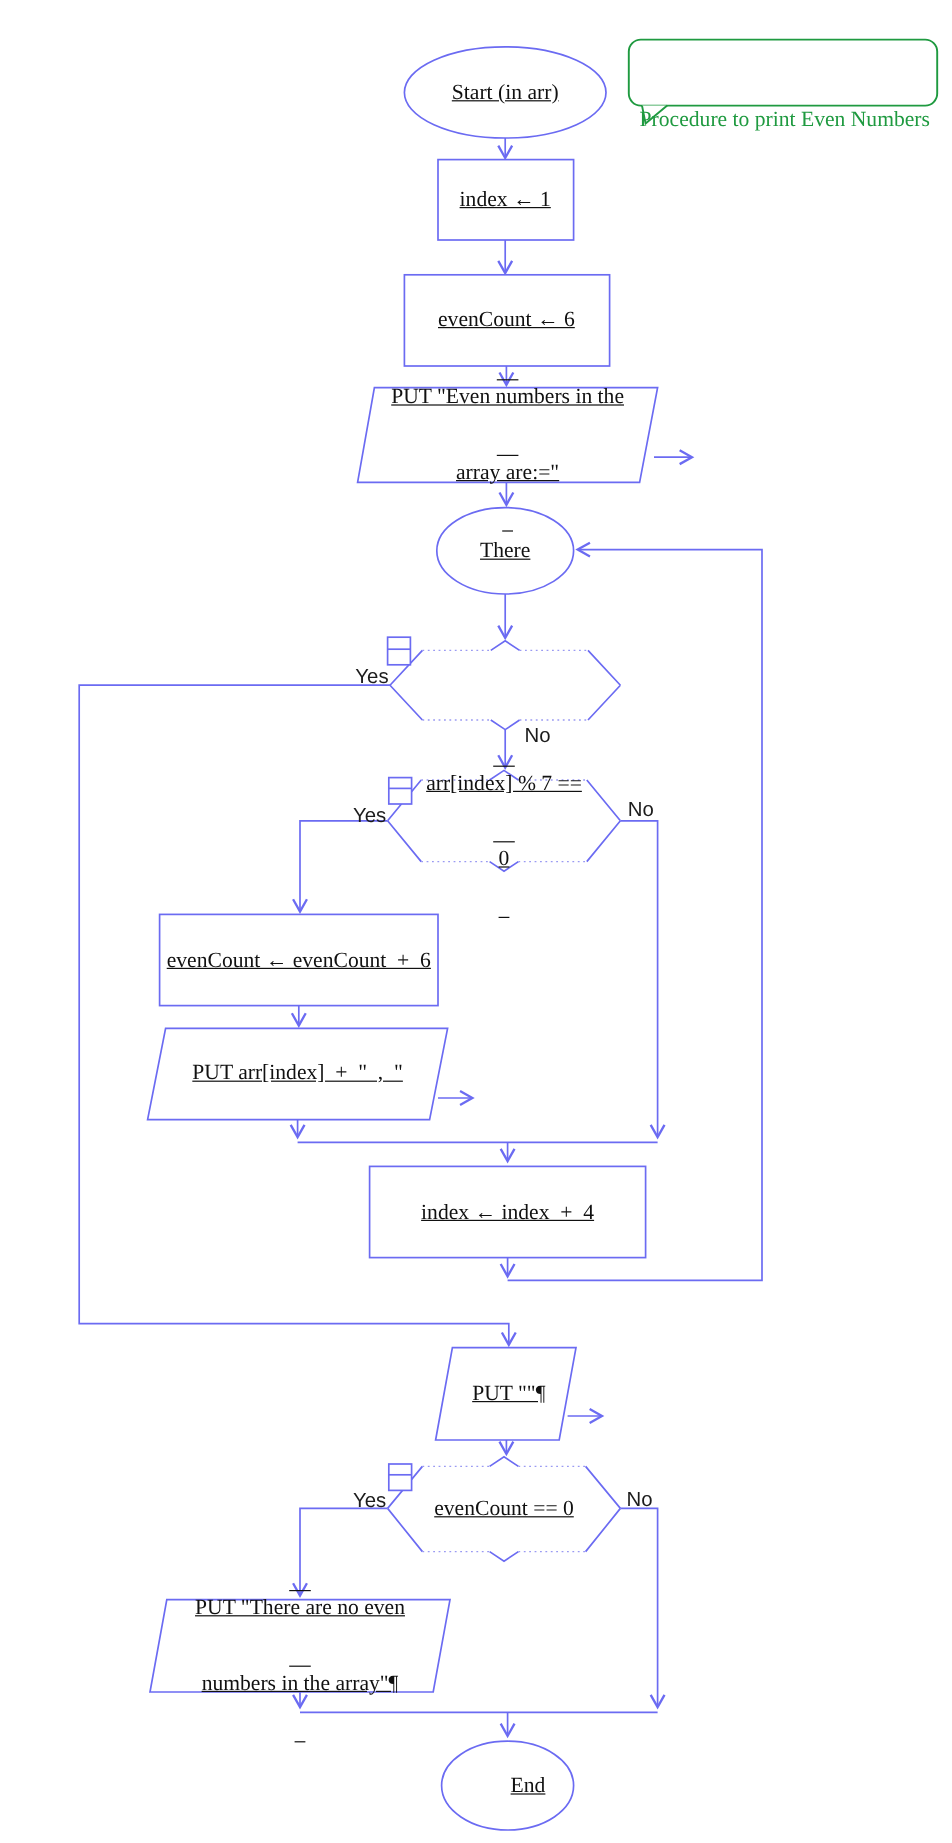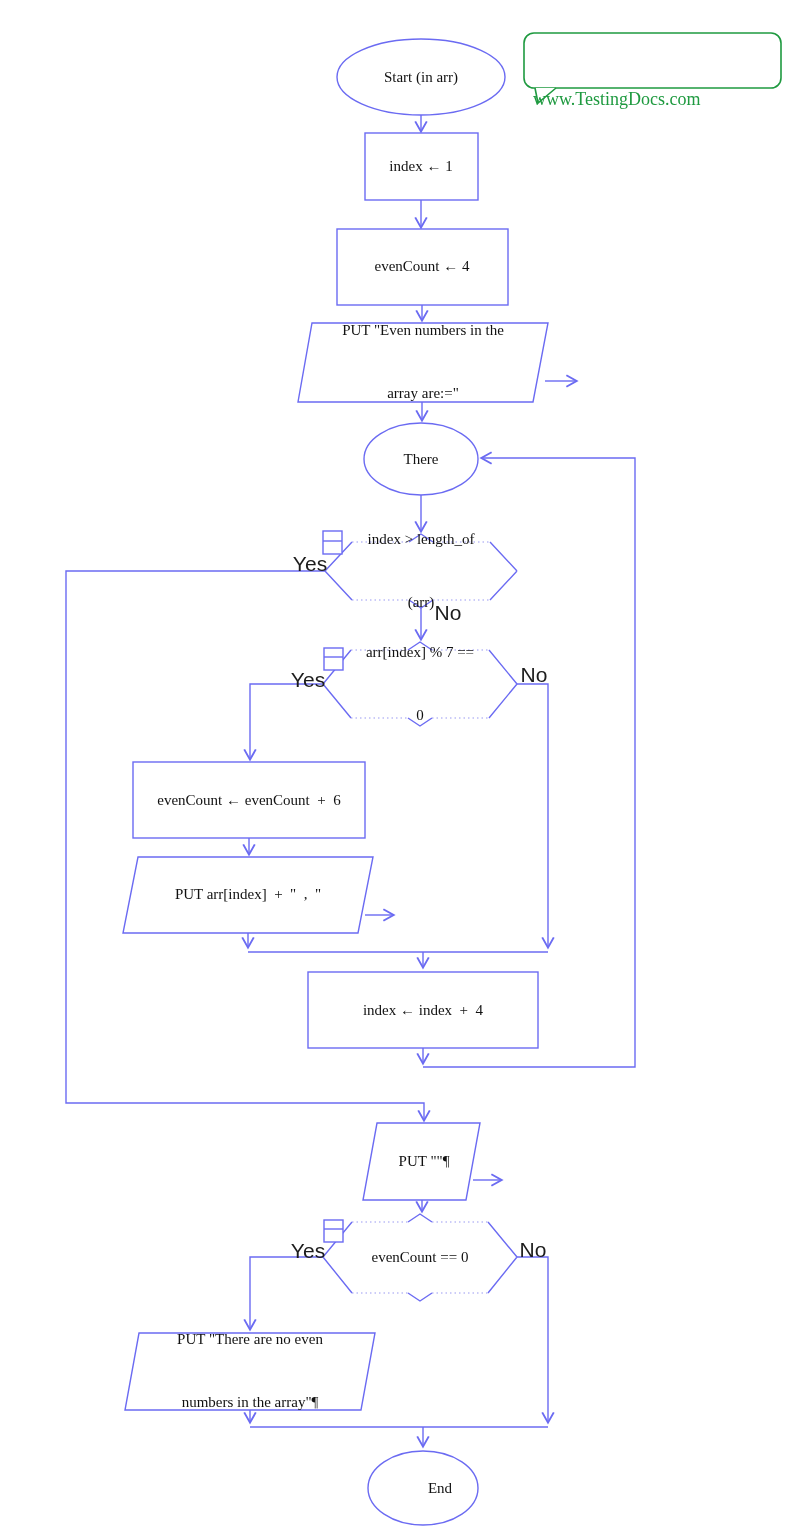--- a/index.html
+++ b/index.html
@@ -14,27 +14,27 @@
     font-family:"Liberation Serif", serif;
   }
   .canvas svg{position:absolute;left:0;top:0;}
   .shape{fill:#ffffff;stroke:var(--shape);stroke-width:1.4;}
   .nofill{fill:none;stroke:var(--shape);stroke-width:1.4;}
   .dot{fill:none;stroke:var(--dot);stroke-width:1.2;stroke-dasharray:1.5 3;}
   .c{fill:none;stroke:var(--shape);stroke-width:1.4;}
   .green{fill:#ffffff;stroke:var(--green);stroke-width:1.6;}
   .lbl{
     position:absolute;transform:translate(-50%,-50%);
-    font-size:15px;line-height:21px;color:var(--ink);
-    text-align:center;white-space:pre;
+    font-size:18px;line-height:21px;color:var(--ink);
+    text-align:center;white-space:pre;text-decoration:underline;
   }
   .bn{
     position:absolute;transform:translate(-50%,-50%);
     font-family:"Liberation Sans", sans-serif;
-    font-size:21px;color:#1c1c1c;white-space:pre;
+    font-size:17px;color:#1c1c1c;white-space:pre;
   }
   .callout-text{
     position:absolute;left:533px;top:37px;
     font-size:18px;line-height:25px;color:var(--green);
     text-align:left;white-space:pre;
   }
 </style>
 </head>
 <body>
 
@@ -108,35 +108,31 @@
     <g>
       <rect class="shape" x="324" y="1220" width="19" height="22"></rect>
       <path class="nofill" d="M324,1229 H343"></path>
     </g>
 
     <polygon class="shape" points="139,1333 375,1333 361,1410 125,1410"></polygon>
     <ellipse class="shape" cx="423" cy="1488" rx="55" ry="37"></ellipse>
   </svg>
 
   <div class="callout-text">
-    <div>www.TestingDocs.com</div>
+    <div>Procedure to print Even Numbers</div>
   </div>
 
   <div class="lbl" style="left:421px;top:77px">Start (in arr)</div>
   <div class="lbl" style="left:421px;top:166px">index ← 1</div>
-  <div class="lbl" style="left:422px;top:266px">evenCount ← 4</div>
+  <div class="lbl" style="left:422px;top:266px">evenCount ← 6</div>
   <div class="lbl" style="left:423px;top:362px">
     <div>PUT "Even numbers in the</div>
     <div>array are:="</div>
   </div>
   <div class="lbl" style="left:421px;top:459px">There</div>
-  <div class="lbl" style="left:421px;top:571px">
-    <div>index &gt; length_of</div>
-    <div>(arr)</div>
-  </div>
   <div class="lbl" style="left:420px;top:684px">
     <div>arr[index] % 7 ==</div>
     <div>0</div>
   </div>
   <div class="lbl" style="left:249px;top:800px">evenCount ← evenCount  +  6</div>
   <div class="lbl" style="left:248px;top:894px">PUT arr[index]  +  "  ,  "</div>
   <div class="lbl" style="left:423px;top:1010px">index ← index  +  4</div>
   <div class="lbl" style="left:424px;top:1161px">PUT ""¶</div>
   <div class="lbl" style="left:420px;top:1257px">evenCount == 0</div>
   <div class="lbl" style="left:250px;top:1371px">

